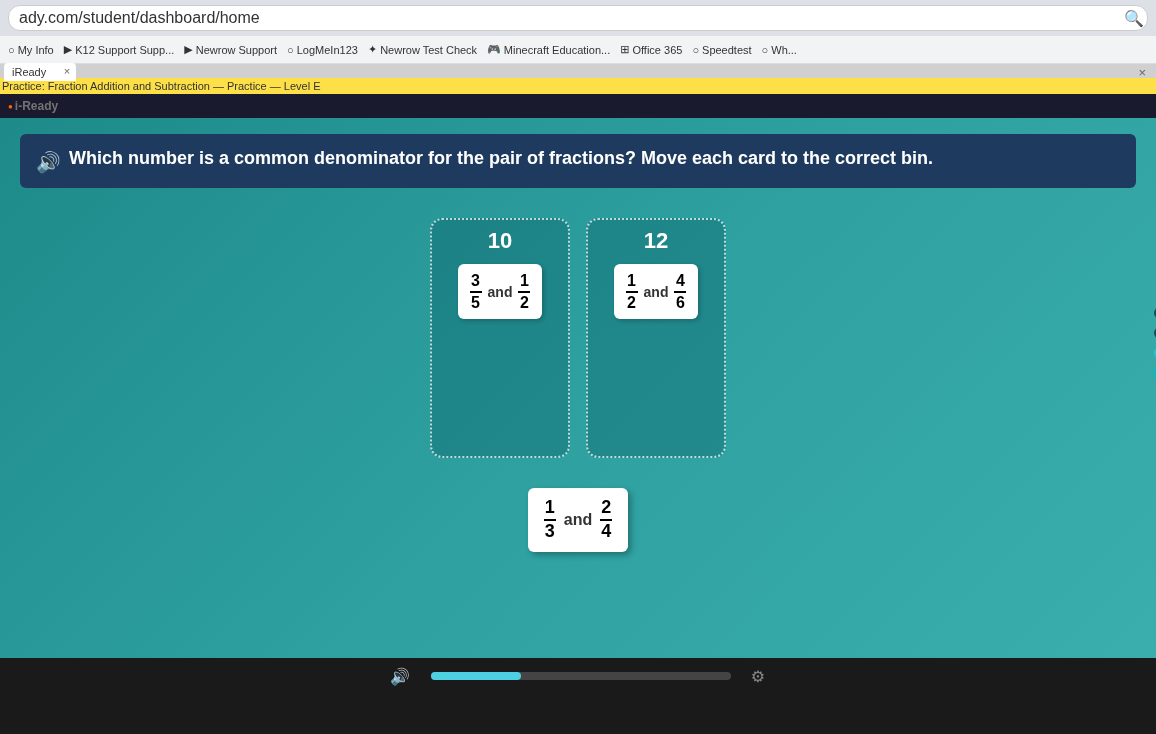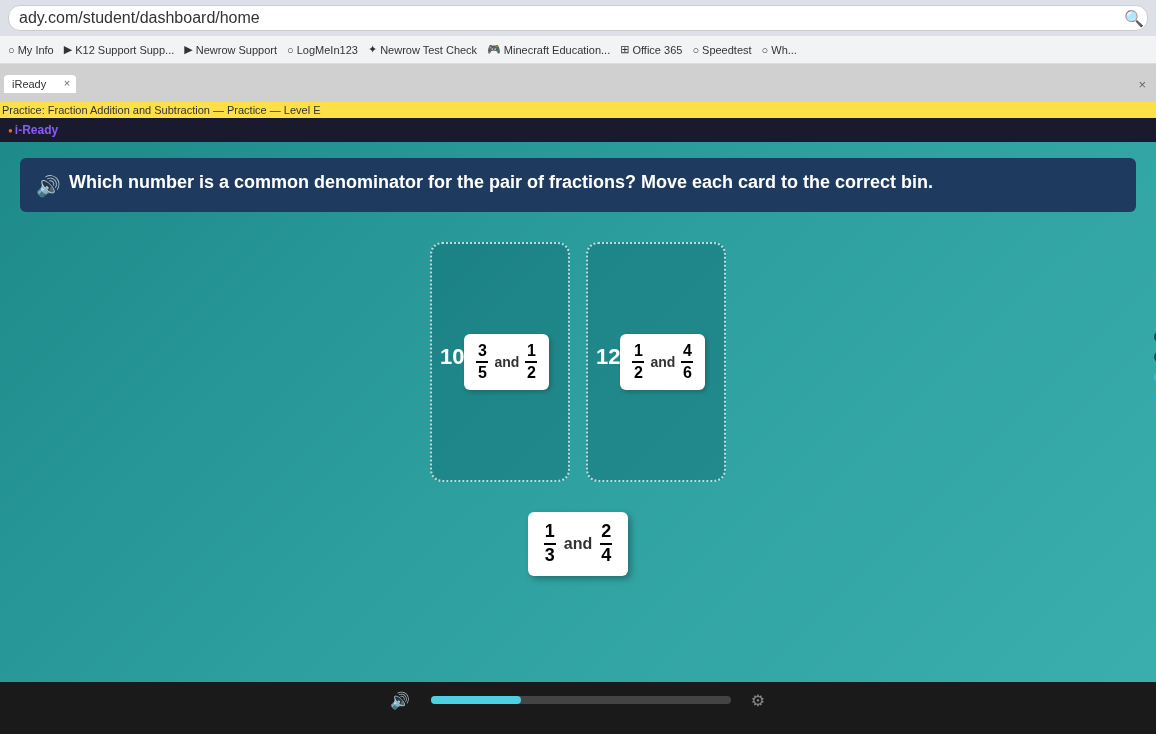--- a/index.html
+++ b/index.html
@@ -39,21 +39,21 @@
       gap: 3px;
       white-space: nowrap;
       cursor: pointer;
     }
 
     .inner-tab-bar {
       background: #d0d0d0;
       display: flex;
       align-items: center;
       padding: 2px 4px 0 4px;
-      height: 38px;
+      height: 14px;
       justify-content: space-between;
     }
     .inner-tab {
       background: white;
       border-radius: 4px 4px 0 0;
       padding: 3px 30px 3px 8px;
       font-size: 11px;
       color: #333;
       position: relative;
     }
@@ -80,21 +80,21 @@
     }
 
     .iready-bar {
       background: #1a1a2e;
       display: flex;
       align-items: center;
       padding: 3px 8px;
       height: 24px;
     }
     .iready-logo {
-      color: #8b5cf6;
+      color: #737373;
       font-weight: bold;
       font-size: 12px;
     }
     .iready-dot {
       color: #ff6600;
       font-size: 8px;
       margin-right: 2px;
     }
 
     
@@ -133,21 +133,21 @@
       position: relative;
     }
 
     .bin {
       width: 140px;
       min-height: 240px;
       border: 2.5px dotted rgba(255,255,255,0.7);
       border-radius: 12px;
       background: rgba(0,80,90,0.3);
       display: flex;
-      flex-direction: row;
+      flex-direction: column;
       align-items: center;
       padding: 8px;
     }
 
     .bin-label {
       color: white;
       font-size: 22px;
       font-weight: bold;
       margin-bottom: 10px;
     }

